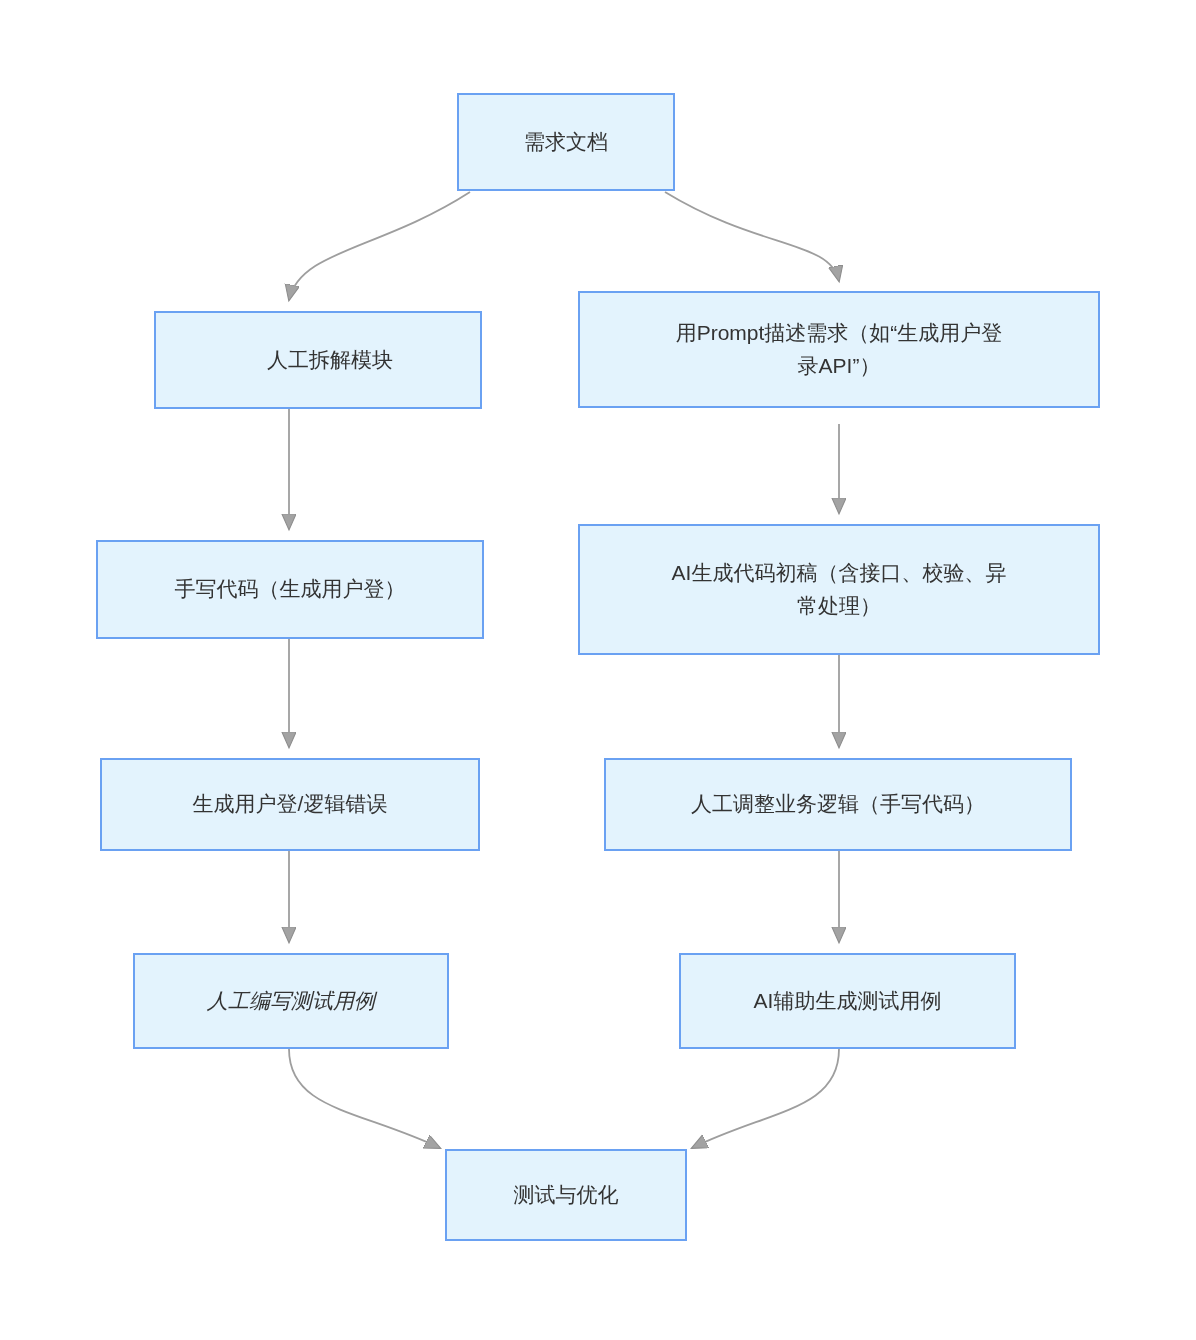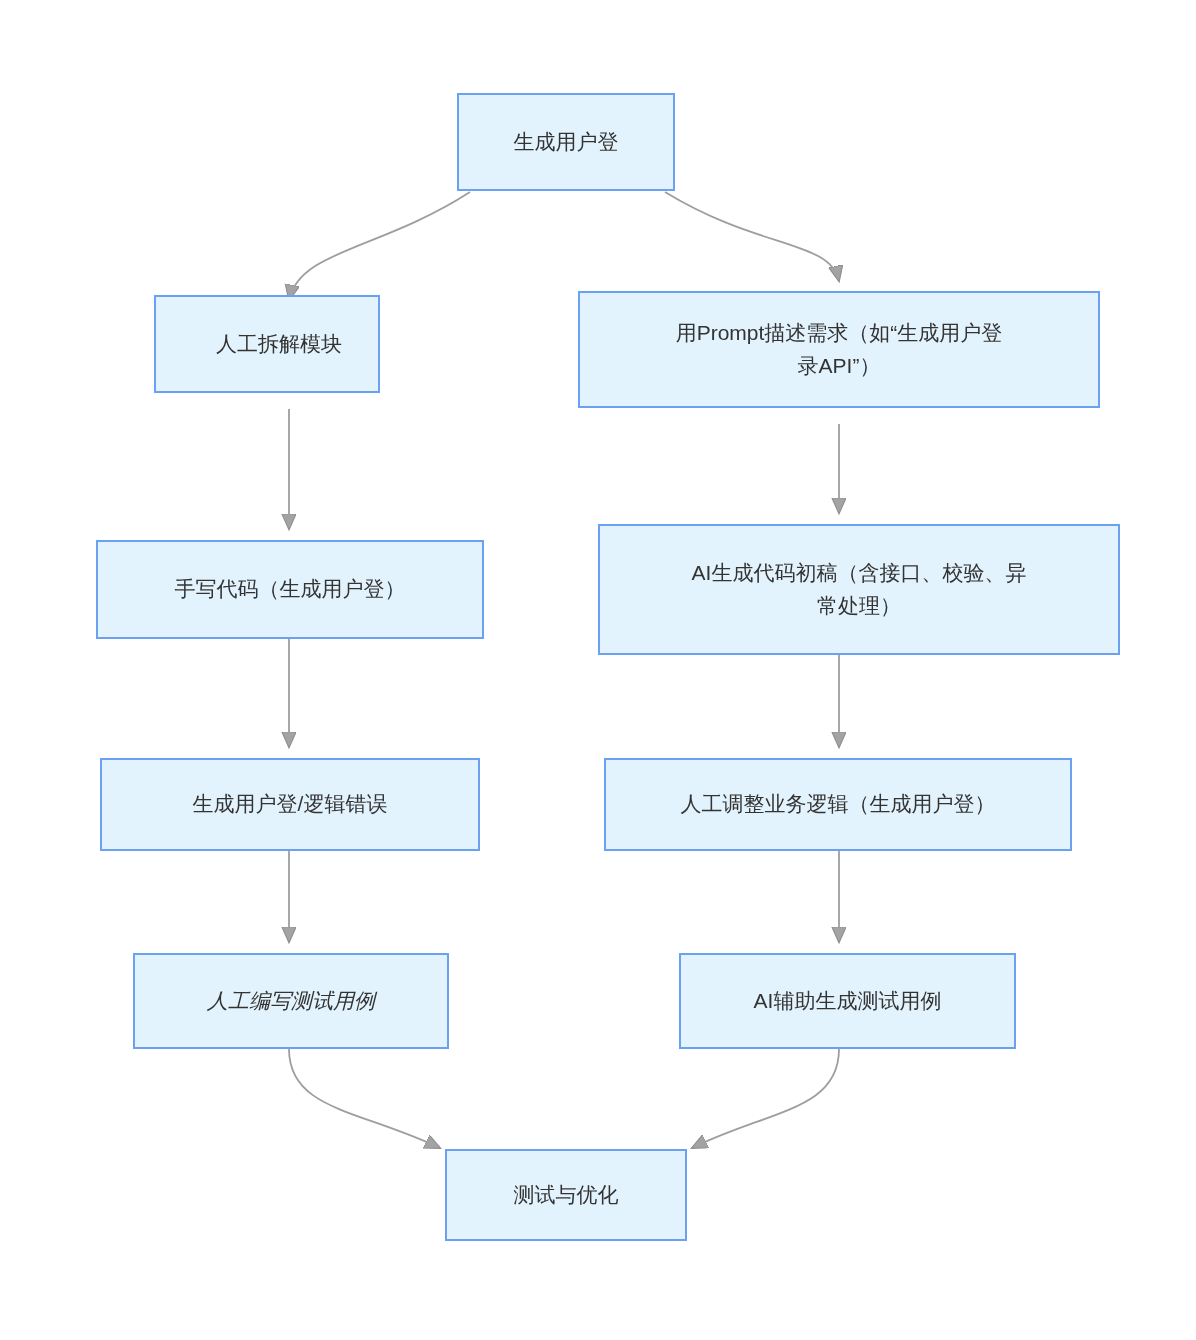--- a/index.html
+++ b/index.html
@@ -65,41 +65,41 @@
         <path d="M 289 639 L 289 747" fill="none" stroke="#9e9e9e" stroke-width="1.8" marker-end="url(#arrowhead)"></path>
         <path d="M 839 655 L 839 747" fill="none" stroke="#9e9e9e" stroke-width="1.8" marker-end="url(#arrowhead)"></path>
         <path d="M 289 851 L 289 942" fill="none" stroke="#9e9e9e" stroke-width="1.8" marker-end="url(#arrowhead)"></path>
         <path d="M 839 851 L 839 942" fill="none" stroke="#9e9e9e" stroke-width="1.8" marker-end="url(#arrowhead)"></path>
         <path d="M 289 1049 C 289 1110 360 1110 440 1148" fill="none" stroke="#9e9e9e" stroke-width="1.8" marker-end="url(#arrowhead)"></path>
         <path d="M 839 1049 C 839 1110 770 1110 692 1148" fill="none" stroke="#9e9e9e" stroke-width="1.8" marker-end="url(#arrowhead)"></path>
       </g>
   </svg>
 
   <div class="node" style="left: 457px; top: 93px; width: 218px; height: 98px;">
-    <span class="node-label">生成用户登</span>
+    <span class="node-label">需求文档</span>
   </div>
-  <div class="node" style="left: 154px; top: 295px; width: 226px; height: 98px; padding-left: 38px;">
+  <div class="node" style="left: 154px; top: 311px; width: 328px; height: 98px; padding-left: 38px;">
     <span class="node-label">人工拆解模块</span>
   </div>
   <div class="node" style="left: 578px; top: 291px; width: 522px; height: 117px;">
     <span class="node-label">用Prompt描述需求（如“生成用户登
 录API”）</span>
   </div>
   <div class="node" style="left: 96px; top: 540px; width: 388px; height: 99px;">
     <span class="node-label">手写代码（生成用户登）</span>
   </div>
-  <div class="node" style="left: 578px; top: 524px; width: 522px; height: 131px; margin-left: 20px;">
+  <div class="node" style="left: 578px; top: 524px; width: 522px; height: 131px;">
     <span class="node-label">AI生成代码初稿（含接口、校验、异
 常处理）</span>
   </div>
   <div class="node" style="left: 100px; top: 758px; width: 380px; height: 93px;">
     <span class="node-label">生成用户登/逻辑错误</span>
   </div>
   <div class="node" style="left: 604px; top: 758px; width: 468px; height: 93px;">
-    <span class="node-label">人工调整业务逻辑（生成用户登）</span>
+    <span class="node-label">人工调整业务逻辑（手写代码）</span>
   </div>
   <div class="node" style="left: 133px; top: 953px; width: 316px; height: 96px; font-style: italic;">
     <span class="node-label">人工编写测试用例</span>
   </div>
   <div class="node" style="left: 679px; top: 953px; width: 337px; height: 96px;">
     <span class="node-label">AI辅助生成测试用例</span>
   </div>
   <div class="node" style="left: 445px; top: 1149px; width: 242px; height: 92px;">
     <span class="node-label">测试与优化</span>
   </div>

